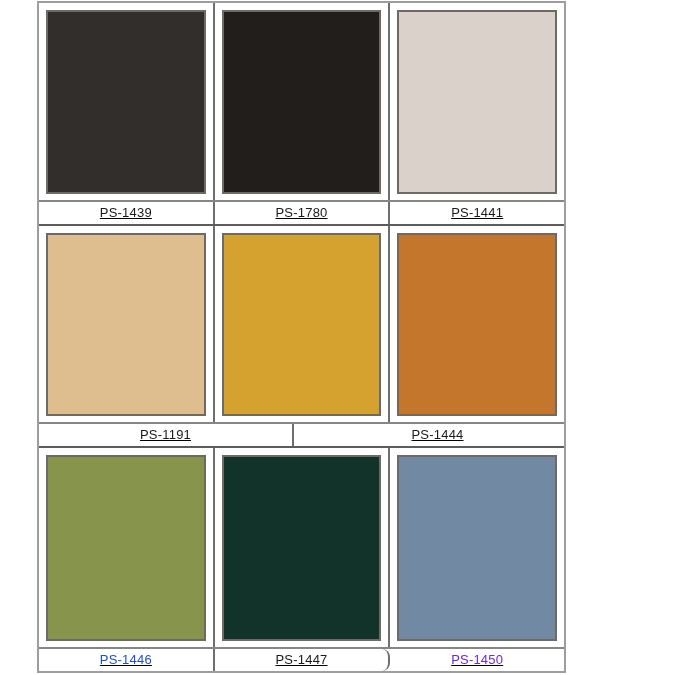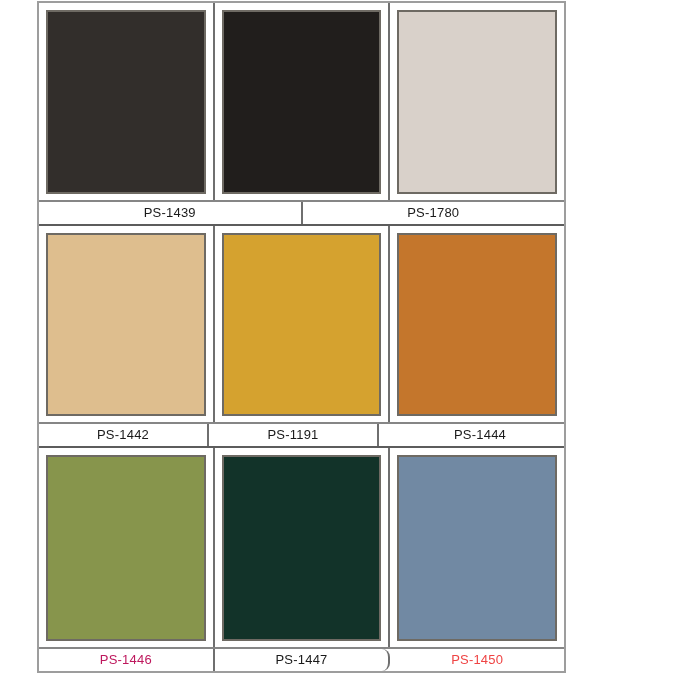--- a/index.html
+++ b/index.html
@@ -26,20 +26,21 @@
     position: absolute;
     left: 37px;
     top: 1px;
     width: 529px;
     height: 672px;
     box-sizing: border-box;
     border: 2px solid #9d9d9d;
     background: #ffffff;
     display: flex;
     flex-direction: column;
+    text-decoration: underline;
   }
 
   .swatch-row {
     display: flex;
     flex-direction: column;
     flex: 1 1 0;
     min-height: 0;
   }
 
   
@@ -125,39 +126,39 @@
           <div class="chip" style="background-color: rgb(217, 209, 202); border-color: rgb(110, 106, 99);"></div>
         </div>
       </div>
       <div class="labels-row">
         <div class="label-cell" style="border-right-color: rgb(111, 111, 111);">
           <span class="label-text" style="color: rgb(26, 26, 26);">PS-1439</span>
         </div>
         <div class="label-cell" style="border-right-color: rgb(111, 111, 111);">
           <span class="label-text" style="color: rgb(26, 26, 26);">PS-1780</span>
         </div>
+        <div class="label-cell" style="border-right-color: rgb(111, 111, 111);">
+          <span class="label-text" style="color: rgb(26, 26, 26);">PS-1441</span>
+        </div>
       </div>
     </div>
 
     <div class="swatch-row">
       <div class="chips-row">
         <div class="chip-cell" style="border-right-color: rgb(111, 111, 111);">
           <div class="chip" style="background-color: rgb(222, 190, 142); border-color: rgb(110, 106, 99);"></div>
         </div>
         <div class="chip-cell" style="border-right-color: rgb(111, 111, 111);">
           <div class="chip" style="background-color: rgb(213, 162, 47); border-color: rgb(110, 106, 99);"></div>
         </div>
         <div class="chip-cell" style="border-right-color: rgb(111, 111, 111);">
           <div class="chip" style="background-color: rgb(196, 118, 44); border-color: rgb(110, 106, 99);"></div>
         </div>
       </div>
       <div class="labels-row">
-        <div class="label-cell" style="border-right-color: rgb(111, 111, 111);">
-          <span class="label-text" style="color: rgb(26, 26, 26);">PS-1442</span>
-        </div>
         <div class="label-cell" style="border-right-color: rgb(111, 111, 111);">
           <span class="label-text" style="color: rgb(26, 26, 26);">PS-1191</span>
         </div>
         <div class="label-cell" style="border-right-color: rgb(111, 111, 111); padding-left: 17px;">
           <span class="label-text" style="color: rgb(26, 26, 26);">PS-1444</span>
         </div>
       </div>
     </div>
 
     <div class="swatch-row">
@@ -167,25 +168,25 @@
         </div>
         <div class="chip-cell" style="border-right-color: rgb(111, 111, 111);">
           <div class="chip" style="background-color: rgb(18, 51, 41); border-color: rgb(110, 106, 99);"></div>
         </div>
         <div class="chip-cell" style="border-right-color: rgb(111, 111, 111);">
           <div class="chip" style="background-color: rgb(113, 137, 163); border-color: rgb(110, 106, 99);"></div>
         </div>
       </div>
       <div class="labels-row">
         <div class="label-cell" style="border-right-color: rgb(111, 111, 111);">
-          <span class="label-text" style="color: #be185d;">PS-1446</span>
+          <span class="label-text" style="color: #1d4ed8;">PS-1446</span>
         </div>
         <div class="label-cell" style="border-right-color: rgb(111, 111, 111); border-radius: 8px;">
           <span class="label-text" style="color: rgb(26, 26, 26);">PS-1447</span>
         </div>
         <div class="label-cell" style="border-right-color: rgb(111, 111, 111);">
-          <span class="label-text" style="color: #ef4444;">PS-1450</span>
+          <span class="label-text" style="color: #6d28d9;">PS-1450</span>
         </div>
       </div>
     </div>
 
   </div>
 </div>
 
 </body></html>

